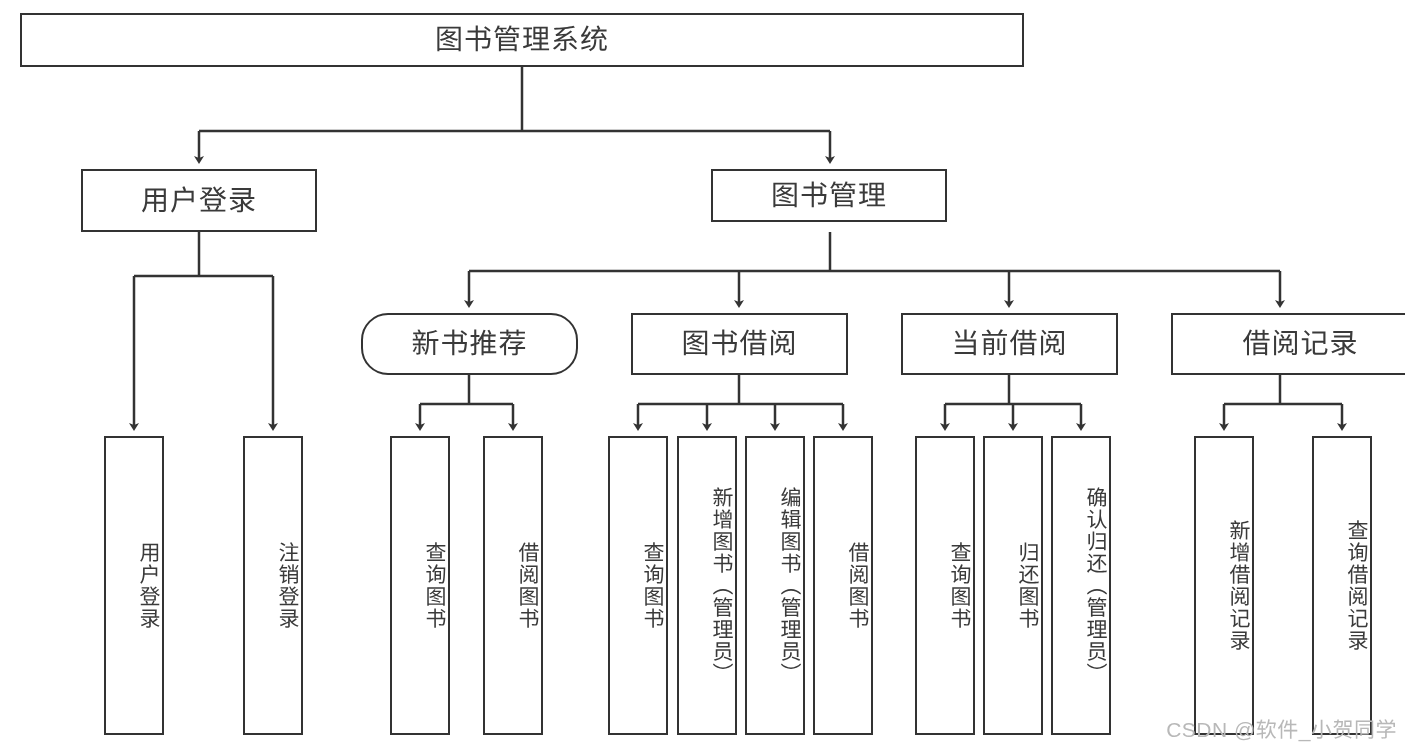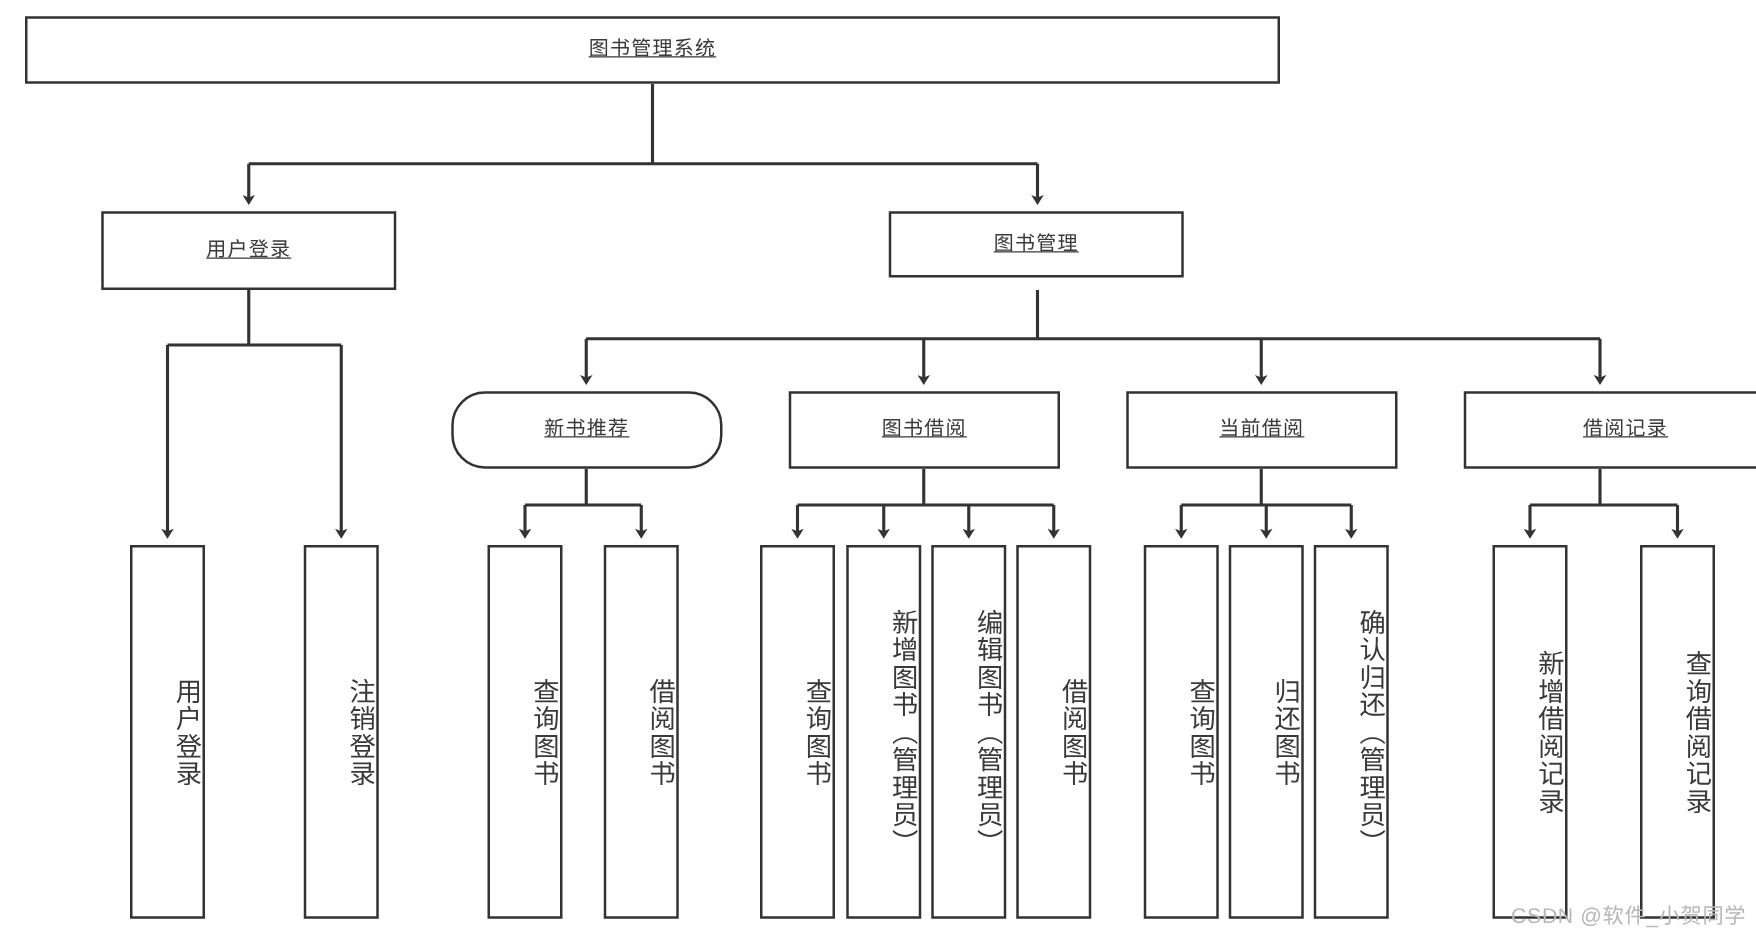--- a/index.html
+++ b/index.html
@@ -30,25 +30,24 @@
     position: absolute;
     box-sizing: border-box;
     background: #ffffff;
     border: 2.5px solid #333333;
     display: flex;
     align-items: center;
     justify-content: center;
     color: #3a3a3a;
   }
   .node.h {
-    font-size: 16px;
+    font-size: 28px;
     letter-spacing: 1px;
     line-height: 1.2;
     white-space: nowrap;
-    text-decoration: underline;
   }
   .node.v {
     font-size: 21px;
     line-height: 1.32;
     letter-spacing: 1px;
     writing-mode: vertical-rl;
     text-orientation: upright;
     padding: 6px 0;
     align-items: flex-start;
     justify-content: center;
@@ -56,21 +55,21 @@
   .node.v > .vtext {
     writing-mode: vertical-rl;
     text-orientation: upright;
     display: block;
     text-align: center;
   }
   .watermark {
     position: absolute;
     right: 8px;
     bottom: 4px;
-    font-size: 17px;
+    font-size: 21px;
     color: #b8b8b8;
     letter-spacing: 0.5px;
     white-space: nowrap;
   }
 </style>
 </head>
 <body>
 
 <div id="canvas">
 

